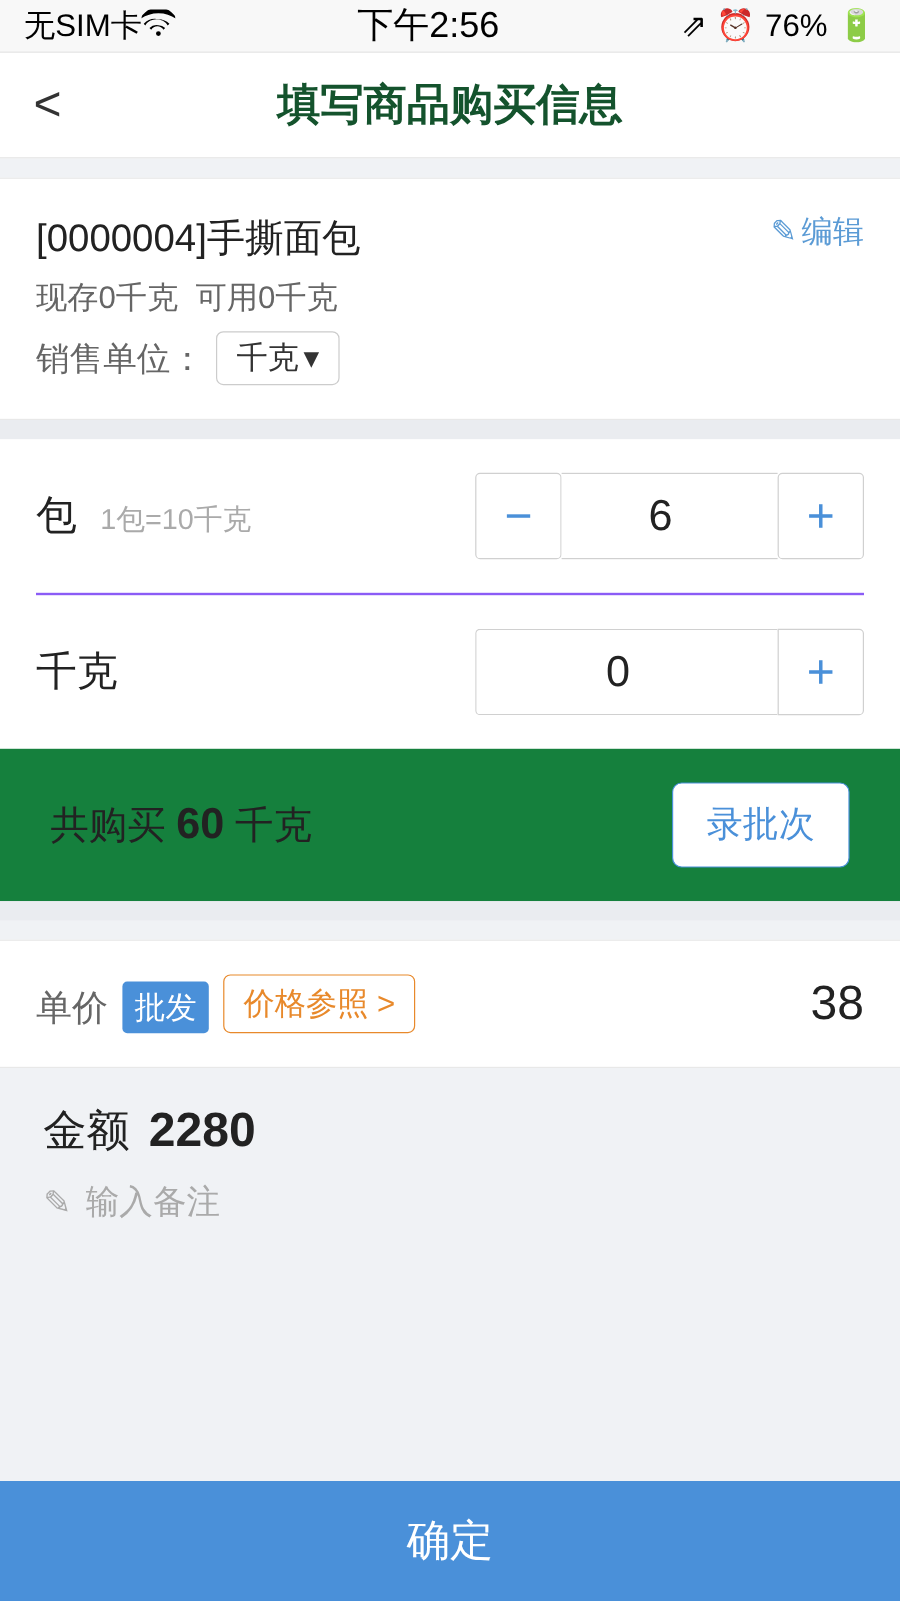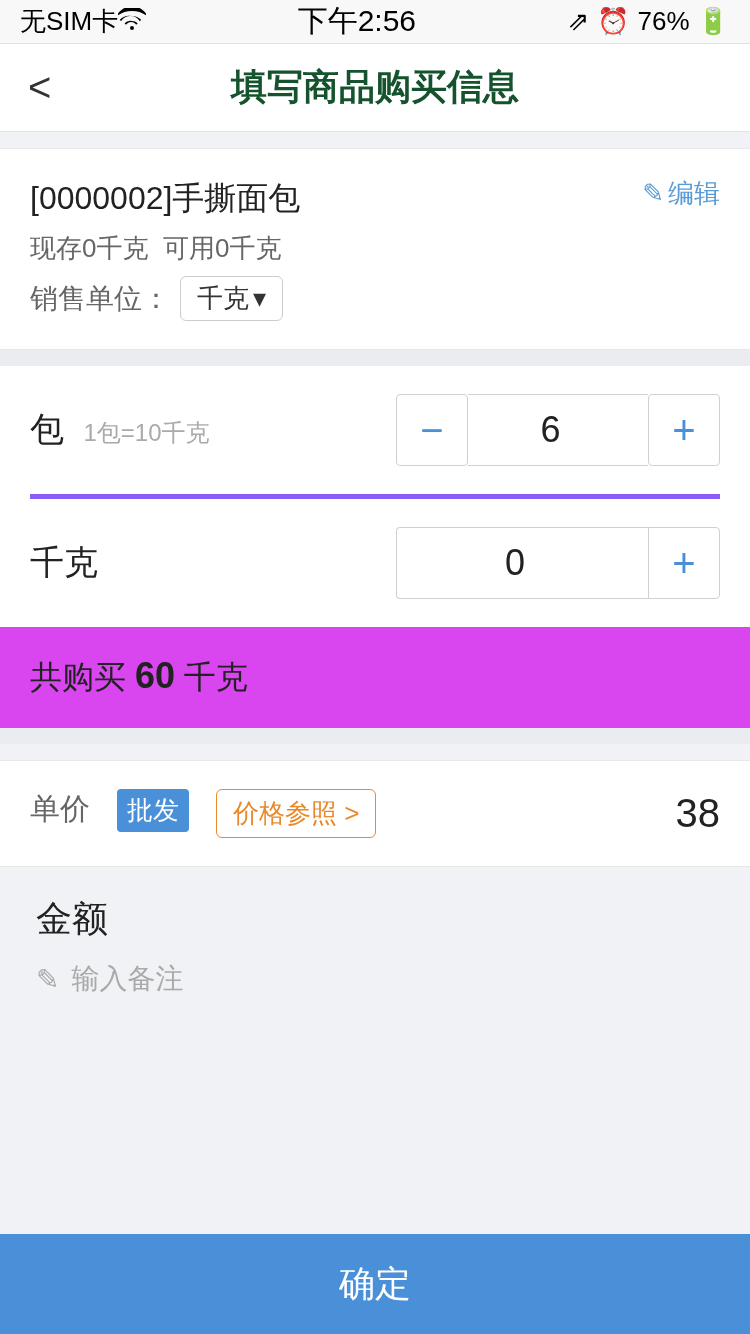--- a/index.html
+++ b/index.html
@@ -108,21 +108,21 @@
     }
     .qty-section {
       background: #fff;
       padding: 0 30px;
     }
     .qty-row {
       display: flex;
       align-items: center;
       justify-content: space-between;
       padding: 28px 0;
-      border-bottom: 5px solid #8b5cf6;
+      border-bottom: 2px solid #8b5cf6;
     }
     .qty-row:last-child { border-bottom: none; }
     .qty-label { font-size: 34px; color: #222; }
     .qty-sublabel { font-size: 24px; color: #aaa; margin-left: 10px; }
     .qty-control { display: flex; align-items: center; gap: 0; }
     .qty-btn {
       width: 72px;
       height: 72px;
       border: 1px solid #d0d0d0;
       background: #fff;
@@ -151,22 +151,22 @@
       border: 1px solid #d0d0d0;
       border-right: none;
       text-align: center;
       font-size: 36px;
       color: #222;
       border-radius: 4px 0 0 4px;
     }
 
     
     .summary-section {
-      background: #d946ef;
-      padding: 28px 30px;
+      background: #15803d;
+      padding: 28px 42px;
       display: flex;
       align-items: center;
       justify-content: space-between;
     }
     .summary-text { font-size: 32px; color: #222; }
     .summary-text strong { font-size: 36px; }
     .record-btn {
       border: 1px solid #4a90d9;
       color: #4a90d9;
       background: #fff;
@@ -182,21 +182,21 @@
       margin-top: 16px;
       padding: 28px 30px;
       border-top: 1px solid #e8e8e8;
       border-bottom: 1px solid #e8e8e8;
     }
     .price-row {
       display: flex;
       align-items: center;
       justify-content: space-between;
     }
-    .price-label { font-size: 30px; color: #666; display: flex; align-items: flex-start; gap: 27px; }
+    .price-label { font-size: 30px; color: #666; display: flex; align-items: flex-end; gap: 12px; }
     .badge-pifa {
       background: #4a90d9;
       color: #fff;
       font-size: 26px;
       padding: 4px 10px;
       border-radius: 4px;
     }
     .price-ref-btn {
       border: 1px solid #e8892b;
       color: #e8892b;
@@ -280,21 +280,21 @@
 </div>
 
 <div class="nav-bar">
   <div class="nav-back">&lt;</div>
   <div class="nav-title">填写商品购买信息</div>
 </div>
 
 <div style="background:#fff; margin-top:0; position:relative;">
   <div class="product-card">
     <div class="product-info">
-      <div class="product-name">[0000002]手撕面包</div>
+      <div class="product-name">[0000004]手撕面包</div>
       <div class="product-stock">
         <span>现存0千克</span>&nbsp;&nbsp;<span>可用0千克</span>
       </div>
       <div class="product-unit-row">
         <span>销售单位：</span>
         <div class="unit-select">
           <span>千克</span>
           <span>▾</span>
         </div>
       </div>
@@ -328,38 +328,40 @@
       <input class="qty-input-nobtns" type="number" value="0" style="">
       <button class="qty-btn" style="border-radius:0 4px 4px 0; border-left:1px solid #d0d0d0;">+</button>
     </div>
   </div>
 </div>
 
 <div class="summary-section">
   <div class="summary-text">
     <span>共购买</span>&nbsp;<strong>60</strong>&nbsp;<span>千克</span>
   </div>
+  <button class="record-btn">录批次</button>
 </div>
 
 <div class="section-divider"></div>
 
 <div class="price-section">
   <div class="price-row">
     <div class="price-label">
       <span>单价</span>
       <span class="badge-pifa">批发</span>
       <div class="price-ref-btn">价格参照 &gt;</div>
     </div>
     <div class="price-value">38</div>
   </div>
 </div>
 
 <div class="amount-section">
   <div class="amount-row">
     <span>金额</span>
+    <span class="amount-value">2280</span>
   </div>
   <div class="note-row">
     <span>✎</span>
     <span>输入备注</span>
   </div>
 </div>
 
 <div class="content-area" style="height:340px;"></div>
 
 <div class="confirm-btn-container">

